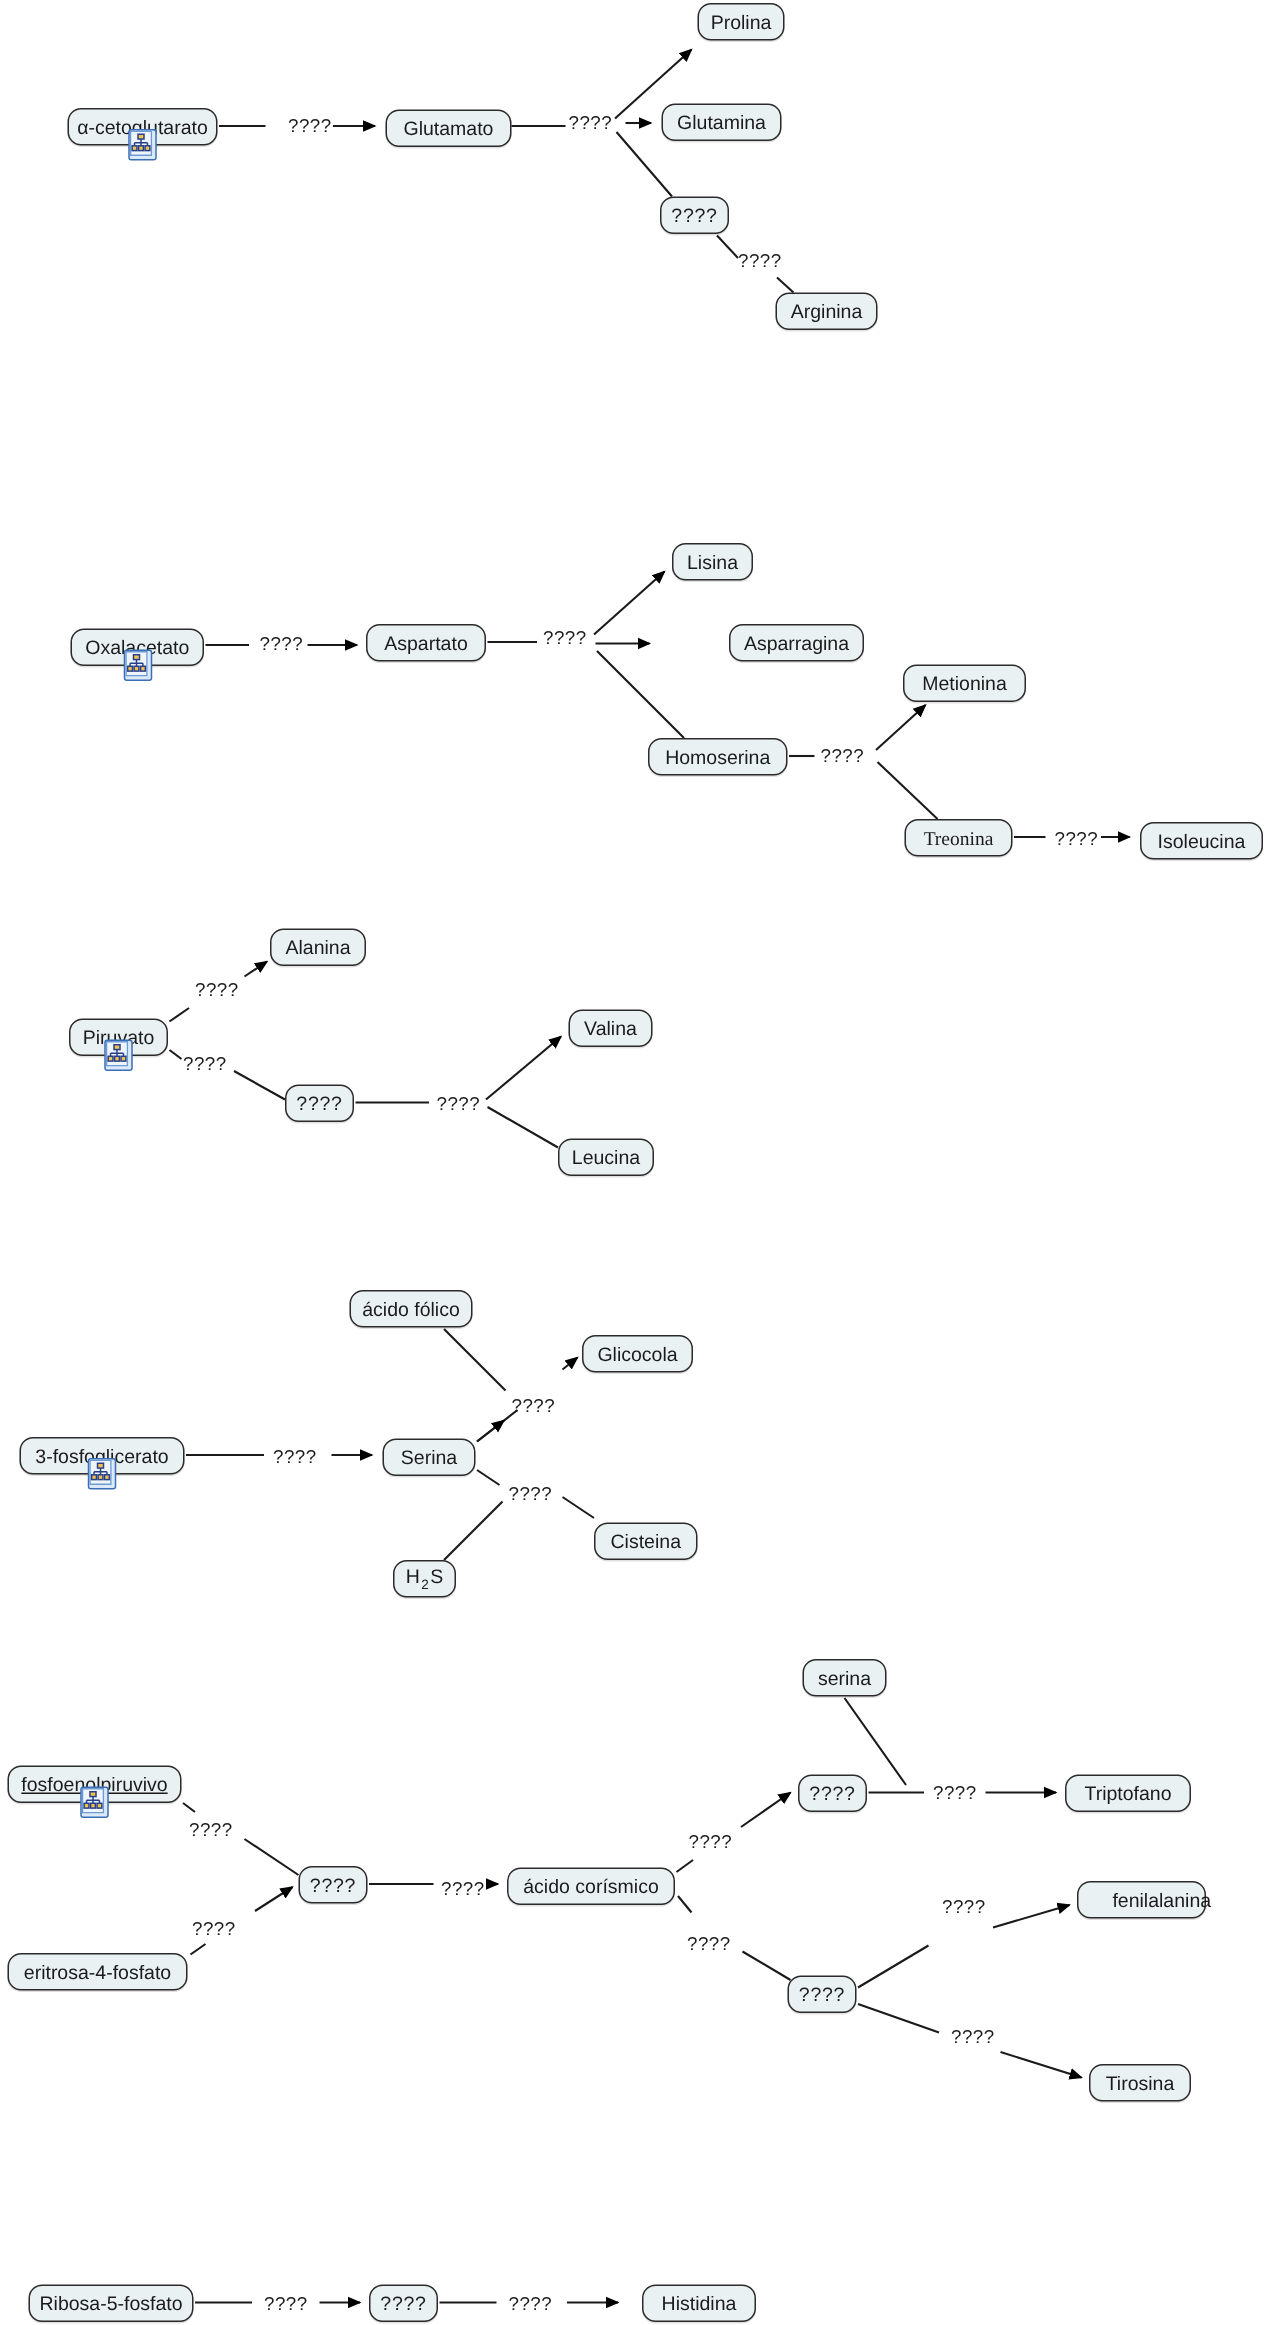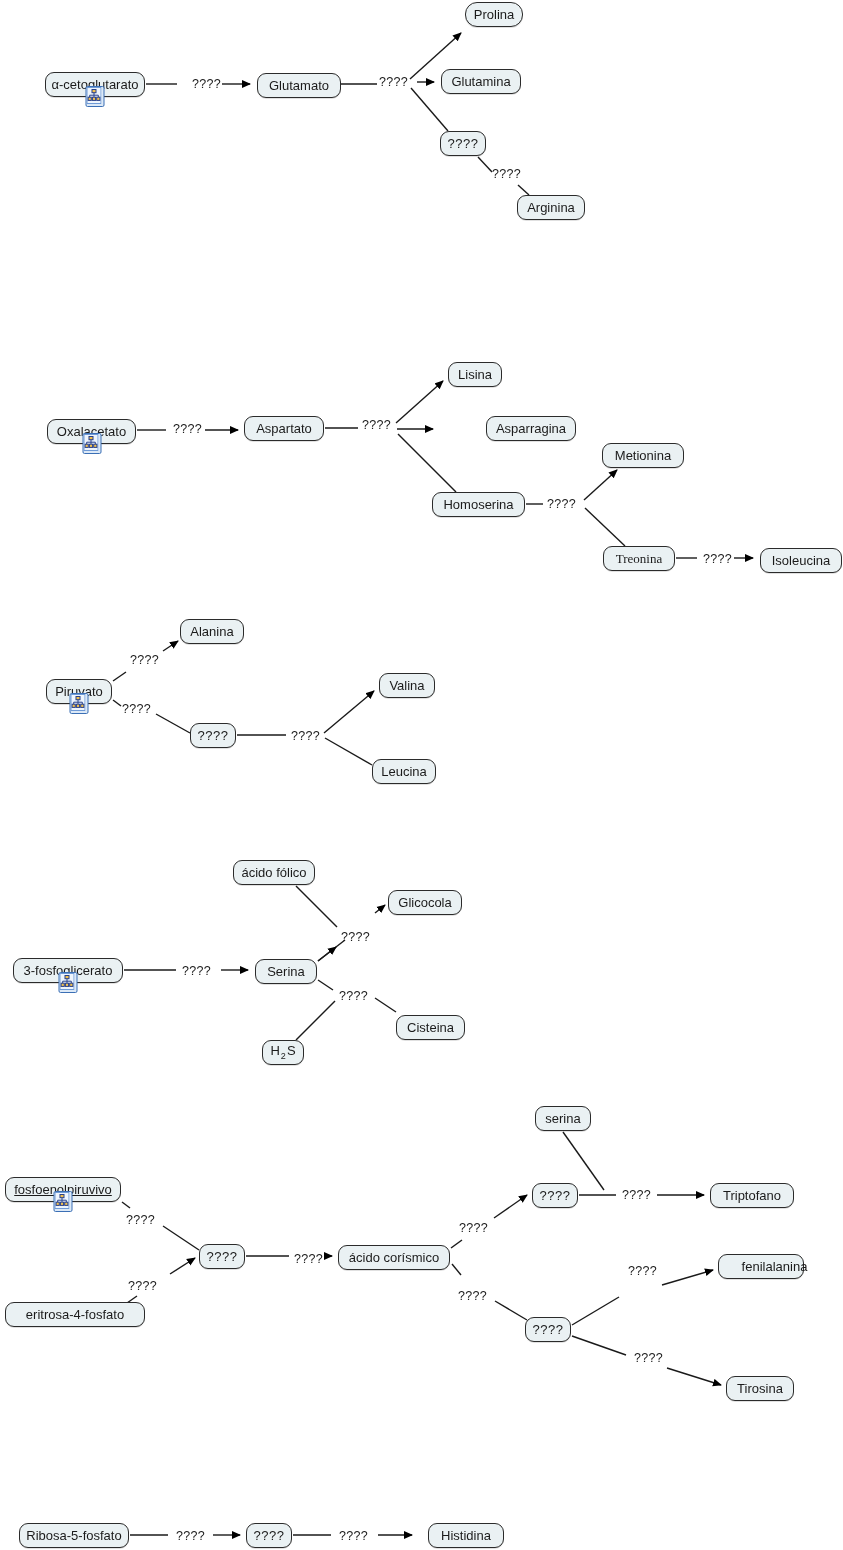--- a/index.html
+++ b/index.html
@@ -153,21 +153,21 @@
 <path d="M7.5,5.7 L7.5,8.2 M3.2,8.2 L11.8,8.2 M3.2,8.2 L3.2,10.2 M7.5,8.2 L7.5,10.2 M11.8,8.2 L11.8,10.2" stroke="#27408b" stroke-width="1" fill="none"></path>
 <rect x="1.6" y="10.2" width="3.2" height="3.2" fill="#f2c14e" stroke="#27408b" stroke-width="1"></rect>
 <rect x="5.9" y="10.2" width="3.2" height="3.2" fill="#f2c14e" stroke="#27408b" stroke-width="1"></rect>
 <rect x="10.2" y="10.2" width="3.2" height="3.2" fill="#f2c14e" stroke="#27408b" stroke-width="1"></rect>
 </svg>
         </span>
       </div>
       <div class="node" style="left: 257px; top: 73px; width: 84px;">
         <span>Glutamato</span>
       </div>
-      <div class="node" style="left: 465px; top: 2px; width: 58px; border-radius: 12px;">
+      <div class="node" style="left: 465px; top: 2px; width: 58px;">
         <span>Prolina</span>
       </div>
       <div class="node" style="left: 441px; top: 69px; width: 80px;">
         <span>Glutamina</span>
       </div>
       <div class="node unknown" style="left: 440px; top: 131px; width: 46px;">
         <span>????</span>
       </div>
       <div class="node" style="left: 517px; top: 195px; width: 68px;">
         <span>Arginina</span>
@@ -265,21 +265,21 @@
           <svg width="15" height="17" viewBox="0 0 15 17" xmlns="http://www.w3.org/2000/svg">
 <rect x="0.5" y="0.5" width="14" height="16" fill="#eef5fd" stroke="#6f9ad6" stroke-width="1"></rect>
 <rect x="5.5" y="2.5" width="4" height="3.2" fill="#f2c14e" stroke="#27408b" stroke-width="1"></rect>
 <path d="M7.5,5.7 L7.5,8.2 M3.2,8.2 L11.8,8.2 M3.2,8.2 L3.2,10.2 M7.5,8.2 L7.5,10.2 M11.8,8.2 L11.8,10.2" stroke="#27408b" stroke-width="1" fill="none"></path>
 <rect x="1.6" y="10.2" width="3.2" height="3.2" fill="#f2c14e" stroke="#27408b" stroke-width="1"></rect>
 <rect x="5.9" y="10.2" width="3.2" height="3.2" fill="#f2c14e" stroke="#27408b" stroke-width="1"></rect>
 <rect x="10.2" y="10.2" width="3.2" height="3.2" fill="#f2c14e" stroke="#27408b" stroke-width="1"></rect>
 </svg>
         </span>
       </div>
-      <div class="node" style="left: 5px; top: 1302px; width: 140px;">
+      <div class="node" style="left: 5px; top: 1302px; width: 120px;">
         <span>eritrosa-4-fosfato</span>
       </div>
       <div class="node unknown" style="left: 199px; top: 1244px; width: 46px;">
         <span>????</span>
       </div>
       <div class="node" style="left: 338px; top: 1245px; width: 112px;">
         <span>ácido corísmico</span>
       </div>
       <div class="node" style="left: 535px; top: 1106px; width: 56px;">
         <span>serina</span>

